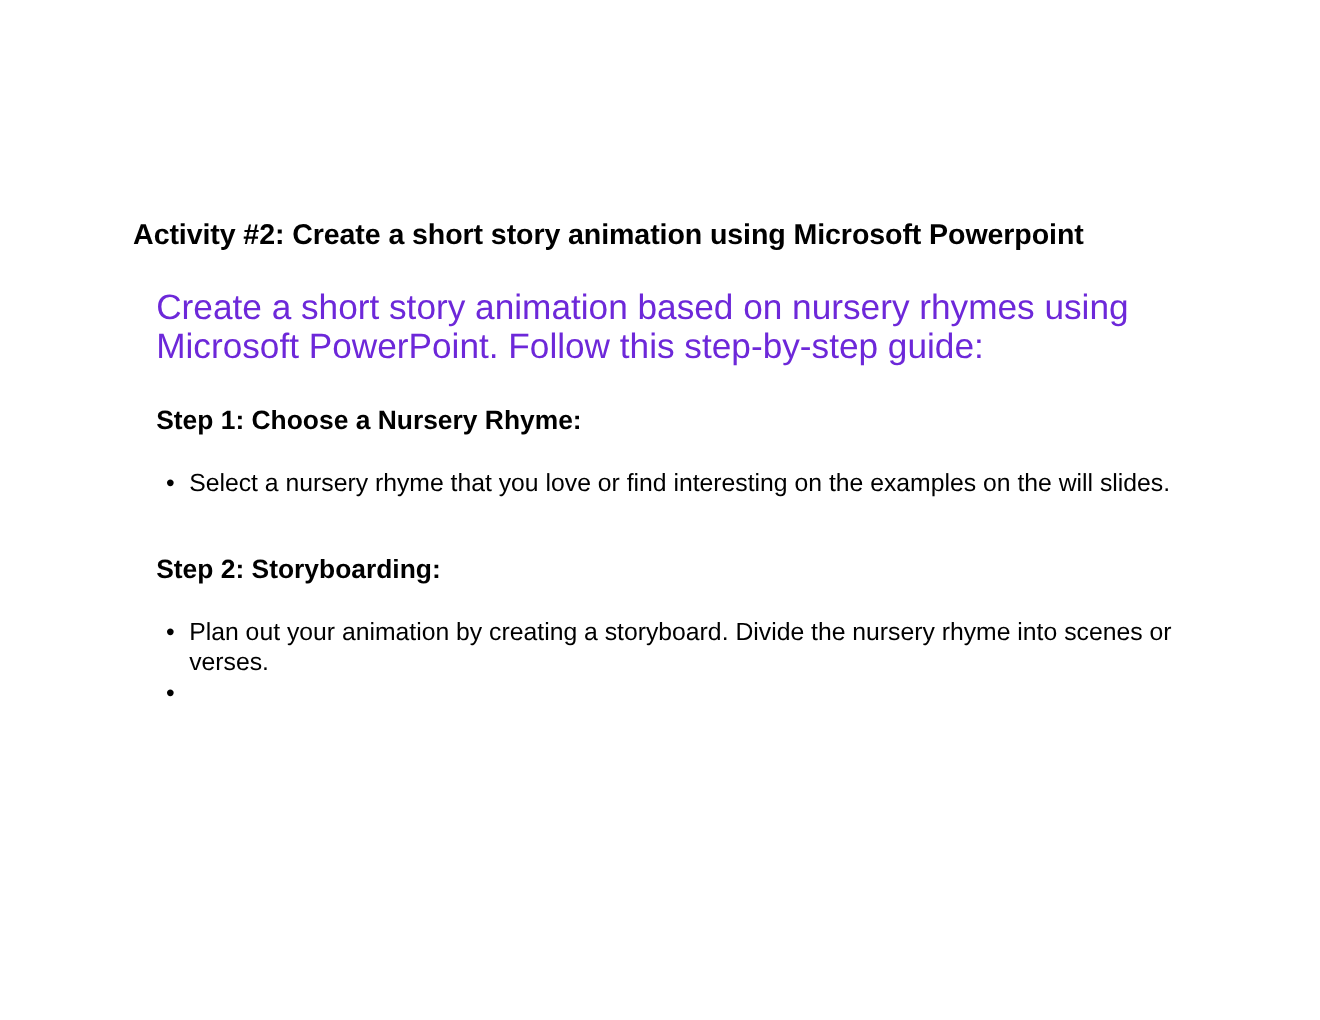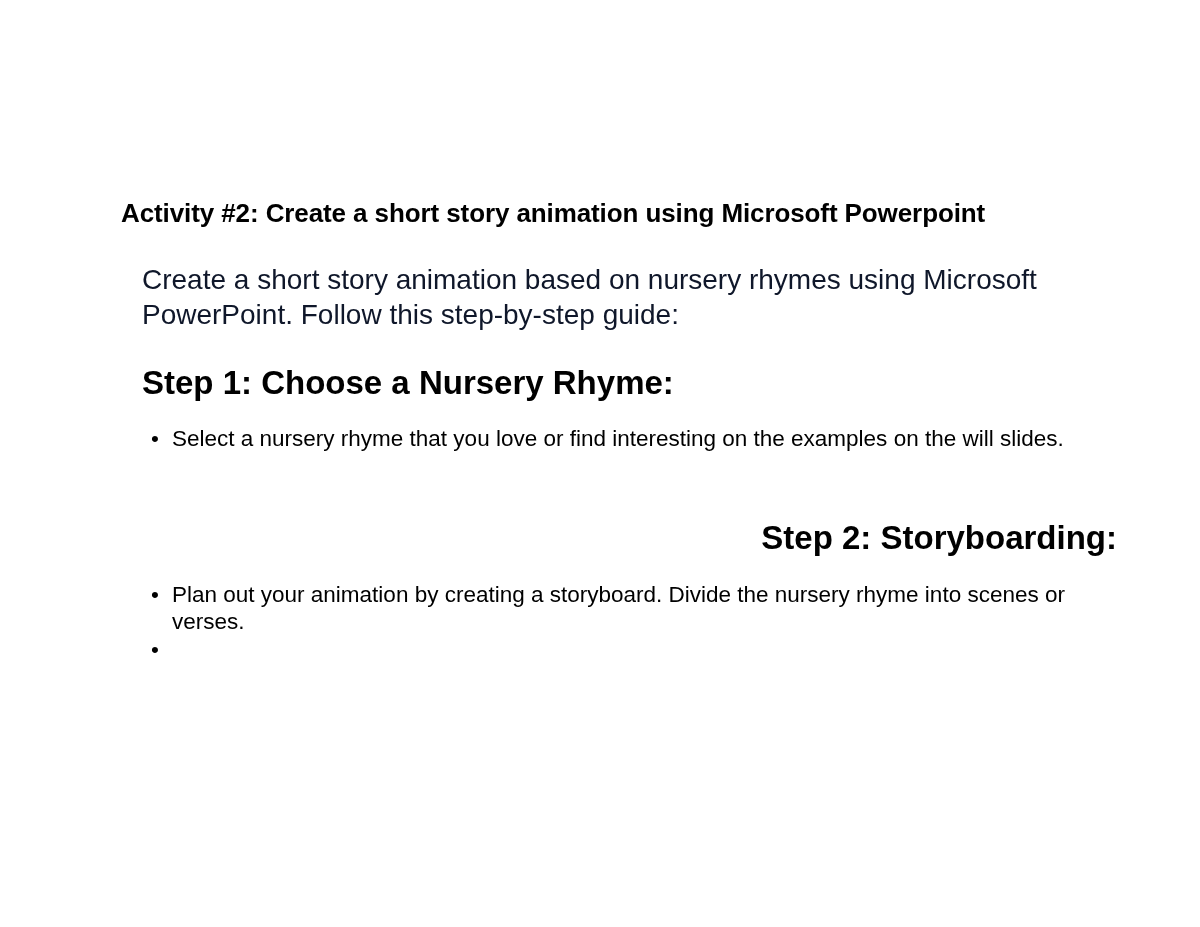--- a/index.html
+++ b/index.html
@@ -39,38 +39,38 @@
 
   
   .body-block {
     position: absolute;
     left: 142px;
     top: 262px;
     width: 975px;
   }
 
   .intro-para {
-    font-size: 28px;
+    font-size: 32px;
     line-height: 35px;
     font-weight: normal;
-    color: #0f172a;
+    color: #6d28d9;
     margin: 0;
     width: 965px;
   }
 
   .step-heading {
-    font-size: 33px;
+    font-size: 24px;
     font-weight: bold;
     line-height: 30px;
     color: #000000;
     margin: 0;
   }
 
   .step-1-heading { margin-top: 36px; }
-  .step-2-heading { margin-top: 70px; text-align: right; }
+  .step-2-heading { margin-top: 50px; }
 
   .bullet-list {
     list-style: none;
     margin: 0;
     padding: 0;
   }
 
   .bullet-list.after-step1 { margin-top: 27px; }
   .bullet-list.after-step2 { margin-top: 28px; }
 

